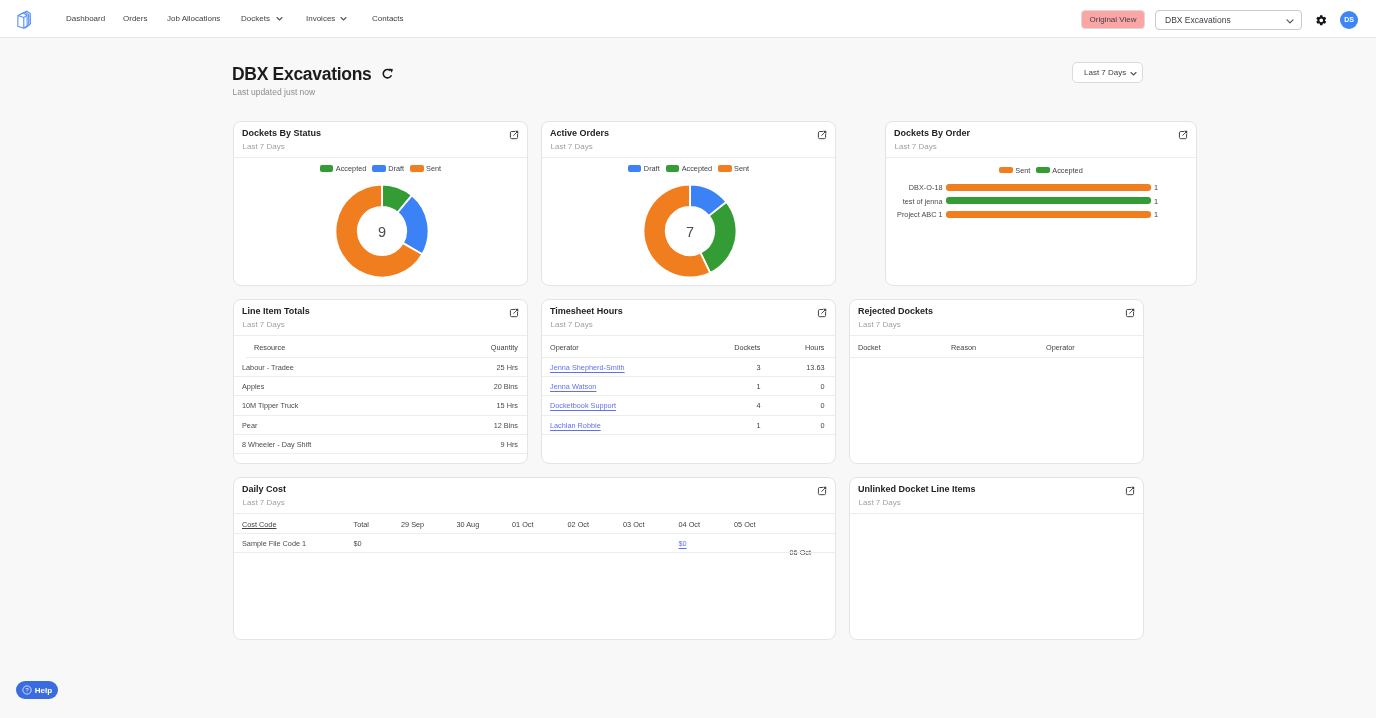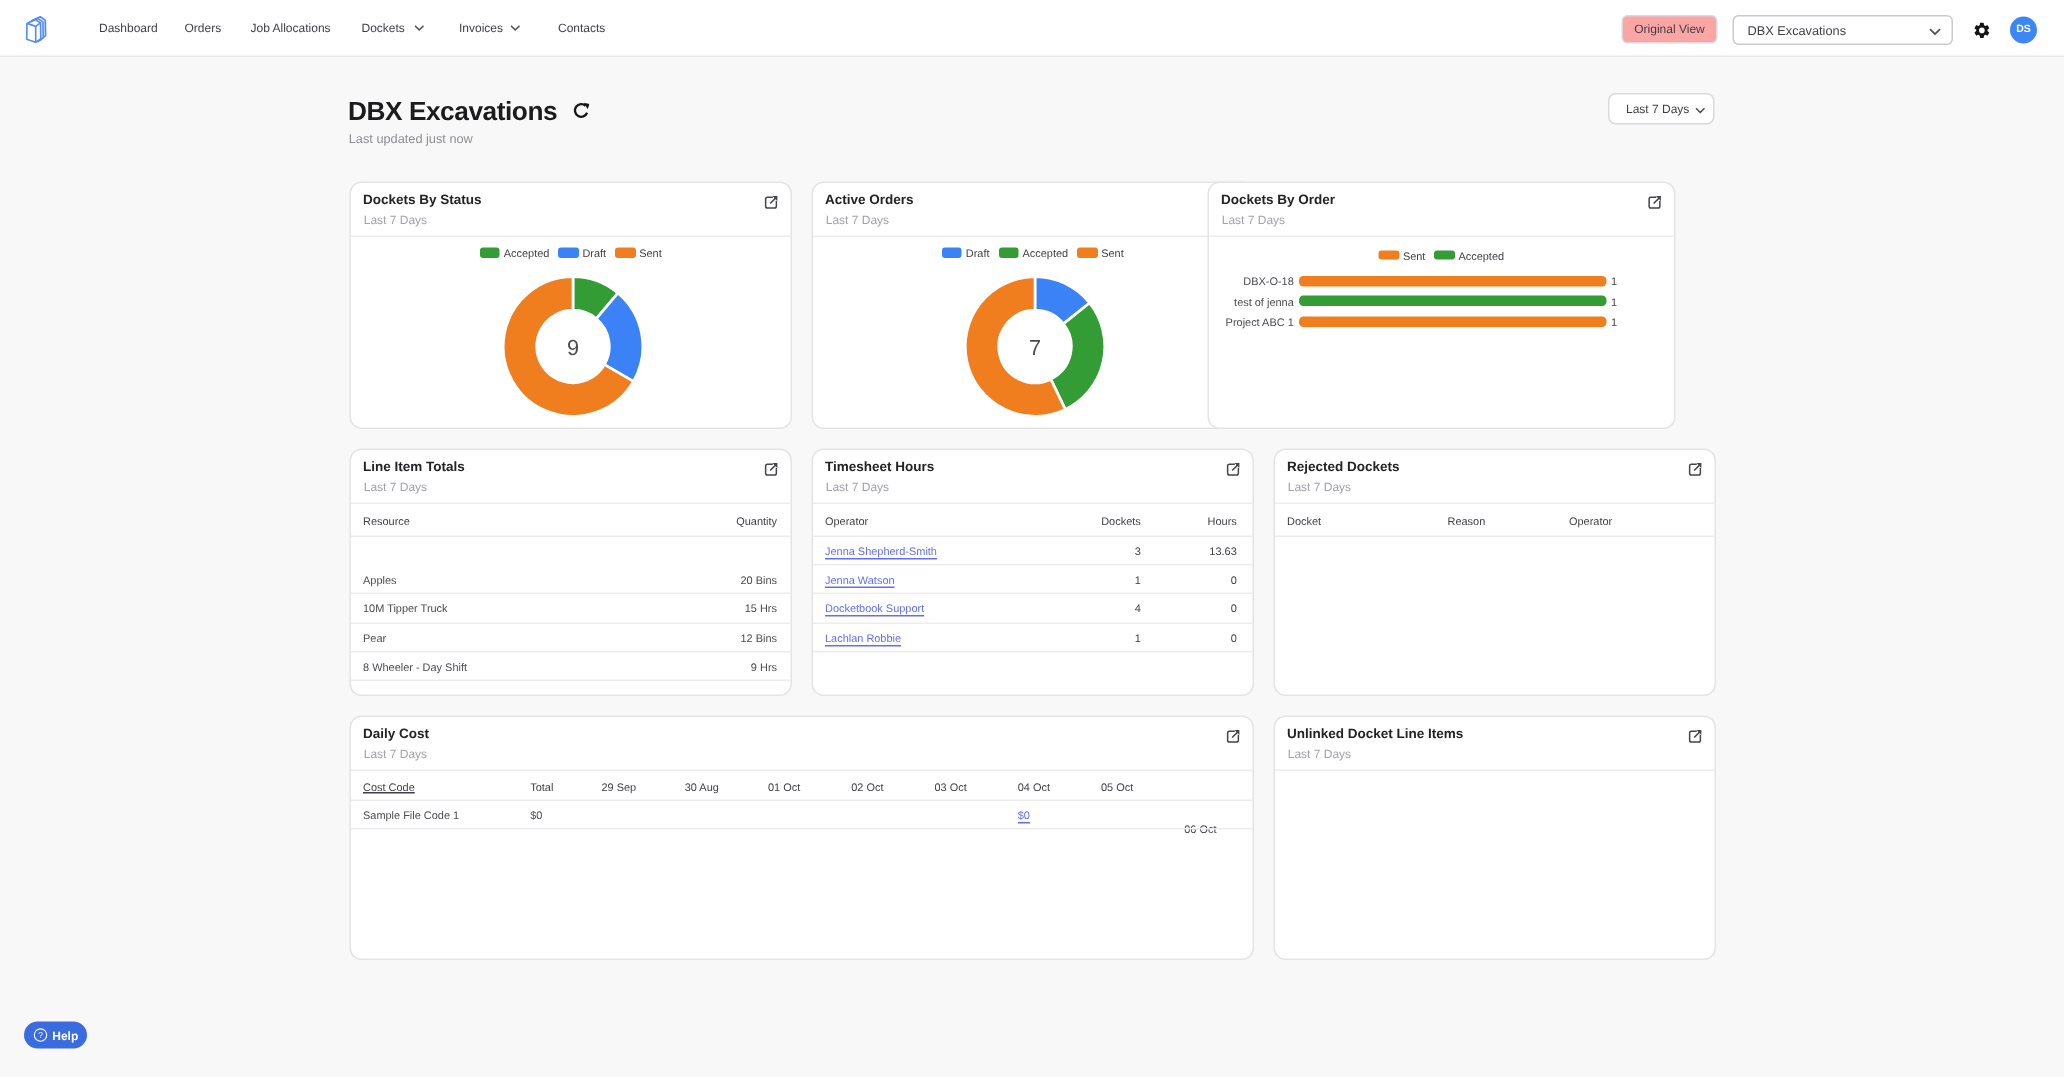--- a/index.html
+++ b/index.html
@@ -121,21 +121,21 @@
   <svg class="abs" style="left:99.5px; top:61px;" width="96" height="96" viewBox="0 0 96 96">
     <g stroke="#fff" stroke-width="1.8" stroke-linejoin="round">
       <path fill="#3b82f6" d="M48.00 1.50 A46.50 46.50 0 0 1 84.36 19.01 L66.92 32.91 A24.20 24.20 0 0 0 48.00 23.80 Z"></path>
       <path fill="#339c35" d="M84.36 19.01 A46.50 46.50 0 0 1 68.18 89.90 L58.50 69.80 A24.20 24.20 0 0 0 66.92 32.91 Z"></path>
       <path fill="#f07e1e" d="M68.18 89.90 A46.50 46.50 0 1 1 48.00 1.50 L48.00 23.80 A24.20 24.20 0 1 0 58.50 69.80 Z"></path>
     </g>
     <text x="48" y="53.5" text-anchor="middle" font-size="14.5" fill="#4b4b50">7</text>
   </svg>
 </div>
 
-<div class="card" style="left:805px; top:121px; width:312px; height:165px;">
+<div class="card" style="left:885px; top:121px; width:312px; height:165px;">
   <div class="chead">
       <span class="ctitle">Dockets By Order</span>
       <span class="csub">Last 7 Days</span>
     <svg class="cicon" width="10" height="10" viewBox="0 0 19 19">
         <g fill="none" stroke="#44444a" stroke-width="1.9" stroke-linejoin="round">
           <path d="M11.8 2.9H5C3.6 2.9 2.7 3.8 2.7 5.2v9c0 1.4.9 2.3 2.3 2.3h9c1.4 0 2.3-.9 2.3-2.3V7.4"></path>
           <path d="M8.4 10.8 16.2 3"></path>
         </g>
         <path d="M11.4 1.4h6.2v6.2z" fill="#44444a"></path>
       </svg>
@@ -160,23 +160,27 @@
       <span class="ctitle">Line Item Totals</span>
       <span class="csub">Last 7 Days</span>
     <svg class="cicon" width="10" height="10" viewBox="0 0 19 19">
         <g fill="none" stroke="#44444a" stroke-width="1.9" stroke-linejoin="round">
           <path d="M11.8 2.9H5C3.6 2.9 2.7 3.8 2.7 5.2v9c0 1.4.9 2.3 2.3 2.3h9c1.4 0 2.3-.9 2.3-2.3V7.4"></path>
           <path d="M8.4 10.8 16.2 3"></path>
         </g>
         <path d="M11.4 1.4h6.2v6.2z" fill="#44444a"></path>
       </svg>
   </div>
-  <div class="trow" style="top:36.5px; height:21px; line-height:21px; color:#3f3f46;">
+  <div class="trow" style="top:36.5px; height:21px; line-height:21px; color:#3f3f46;margin-left:12px;">
       <span class="cl" style="left:8px;">Resource</span>
       <span class="cr" style="right:9px;">Quantity</span>
+    </div>
+  <div class="trow" style="top:57.5px; height:19.4px; line-height:19.4px;">
+      <span class="cl" style="left:8px;">Labour - Tradee</span>
+      <span class="cr" style="right:9px;">25 Hrs</span>
     </div>
   <div class="trow" style="top:76.9px; height:19.4px; line-height:19.4px;">
       <span class="cl" style="left:8px;">Apples</span>
       <span class="cr" style="right:9px;">20 Bins</span>
     </div>
   <div class="trow" style="top:96.3px; height:19.4px; line-height:19.4px;">
       <span class="cl" style="left:8px;">10M Tipper Truck</span>
       <span class="cr" style="right:9px;">15 Hrs</span>
     </div>
   <div class="trow" style="top:115.7px; height:19.4px; line-height:19.4px;">
@@ -235,21 +239,21 @@
     <svg class="cicon" width="10" height="10" viewBox="0 0 19 19">
         <g fill="none" stroke="#44444a" stroke-width="1.9" stroke-linejoin="round">
           <path d="M11.8 2.9H5C3.6 2.9 2.7 3.8 2.7 5.2v9c0 1.4.9 2.3 2.3 2.3h9c1.4 0 2.3-.9 2.3-2.3V7.4"></path>
           <path d="M8.4 10.8 16.2 3"></path>
         </g>
         <path d="M11.4 1.4h6.2v6.2z" fill="#44444a"></path>
       </svg>
   </div>
   <div class="trow" style="top:36.5px; height:21px; line-height:21px; color:#3f3f46;">
       <span class="cl" style="left:8px;">Docket</span>
-      <span class="cl" style="left:115px;">Reason</span>
+      <span class="cl" style="left:101px;">Reason</span>
       <span class="cl" style="left:196px;">Operator</span>
     </div>
 </div>
 
 <div class="card" style="left:233px; top:477px; width:603px; height:163px;">
   <div class="chead">
       <span class="ctitle">Daily Cost</span>
       <span class="csub">Last 7 Days</span>
     <svg class="cicon" width="10" height="10" viewBox="0 0 19 19">
         <g fill="none" stroke="#44444a" stroke-width="1.9" stroke-linejoin="round">

